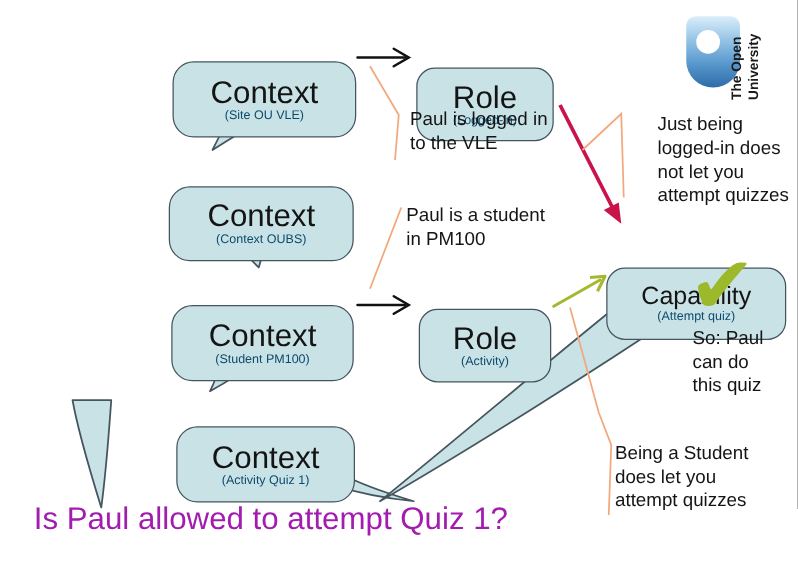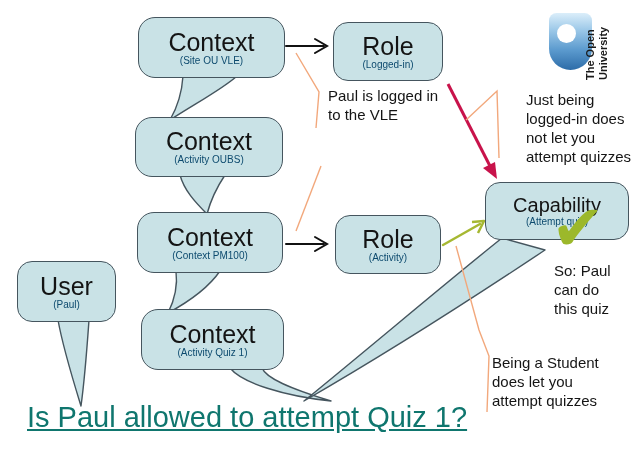--- a/index.html
+++ b/index.html
@@ -5,28 +5,28 @@
   html,body{margin:0;padding:0;background:#777;}
   *{box-sizing:border-box;}
   #slide{
     position:relative;width:638px;height:461px;background:#ffffff;overflow:hidden;
     font-family:"Liberation Sans",sans-serif;color:#111;margin:0 auto;
   }
   #wires{position:absolute;left:0;top:0;width:638px;height:461px;z-index:1;}
   .node{
     position:absolute;z-index:2;background:#c9e2e6;border:1.5px solid #45555e;
     display:flex;flex-direction:column;align-items:center;justify-content:center;
-    text-align:center;line-height:1.05;
+    text-align:center;line-height:1.05;margin-top:32px;
   }
   .node .title{font-size:25px;color:#141414;}
   .node .subtitle{font-size:10px;color:#0c4a6e;margin-top:1px;text-align:right;}
   .ctx{border-radius:17px;}
   .rolebox{border-radius:15px;}
   .note{position:absolute;z-index:2;font-size:15px;line-height:1.27;white-space:pre-line;color:#151515;}
-  #question{position:absolute;z-index:3;left:27px;top:401px;font-size:29px;color:#0f766e;text-decoration:underline;}
+  #question{position:absolute;z-index:3;left:27px;top:401px;font-size:25px;color:#a21caf;}
   #checkmark{position:absolute;z-index:4;left:551px;top:196px;font-size:64px;color:#9cb82b;line-height:1;}
   
   #ou-logo{position:absolute;z-index:2;left:548px;top:11px;width:86px;height:72px;}
   #ou-shield{
     position:absolute;left:1px;top:2px;width:43px;height:57px;
     background:linear-gradient(180deg,#dbeefa 0%,#9cc8e8 30%,#5b9ace 65%,#2d6ca8 100%);
     border-radius:8px 8px 23px 23px;
   }
   #ou-shield .hole{position:absolute;left:8px;top:11px;width:19px;height:19px;border-radius:50%;background:#ffffff;}
   #ou-wordmark{
@@ -77,50 +77,48 @@
     <div class="subtitle">(Site OU VLE)</div>
   </div>
 
   <div class="node rolebox" style="left:333px;top:22px;width:110px;height:59px;">
     <div class="title">Role</div>
     <div class="subtitle">(Logged-in)</div>
   </div>
 
   <div class="node ctx" style="left:135px;top:117px;width:148px;height:60px;">
     <div class="title">Context</div>
-    <div class="subtitle">(Activity OUBS)</div>
+    <div class="subtitle">(Context OUBS)</div>
   </div>
 
   <div class="node ctx" style="left:137px;top:212px;width:146px;height:61px;">
     <div class="title">Context</div>
-    <div class="subtitle">(Context PM100)</div>
+    <div class="subtitle">(Student PM100)</div>
   </div>
 
   <div class="node rolebox" style="left:335px;top:215px;width:106px;height:59px;">
     <div class="title">Role</div>
     <div class="subtitle">(Activity)</div>
   </div>
 
-  <div class="node rolebox" style="left:17px;top:261px;width:99px;height:61px;">
-    <div class="title">User</div>
-    <div class="subtitle">(Paul)</div>
-  </div>
 
   <div class="node ctx" style="left:141px;top:309px;width:143px;height:61px;">
     <div class="title">Context</div>
     <div class="subtitle">(Activity Quiz 1)</div>
   </div>
 
   <div class="node rolebox" style="left:485px;top:182px;width:144px;height:58px;">
     <div class="title" style="font-size:20px;">Capability</div>
     <div class="subtitle">(Attempt quiz)</div>
   </div>
 
   <div class="note" style="left:328px;top:86px;width:162px;">Paul is logged in
 to the VLE</div>
+  <div class="note" style="left:325px;top:163px;width:162px;">Paul is a student
+in PM100</div>
   <div class="note" style="left:526px;top:90px;width:130px;">Just being
 logged-in does
 not let you
 attempt quizzes</div>
   <div class="note" style="left:554px;top:261px;width:90px;">So: Paul
 can do
 this quiz</div>
   <div class="note" style="left:492px;top:353px;width:150px;">Being a Student
 does let you
 attempt quizzes</div>

